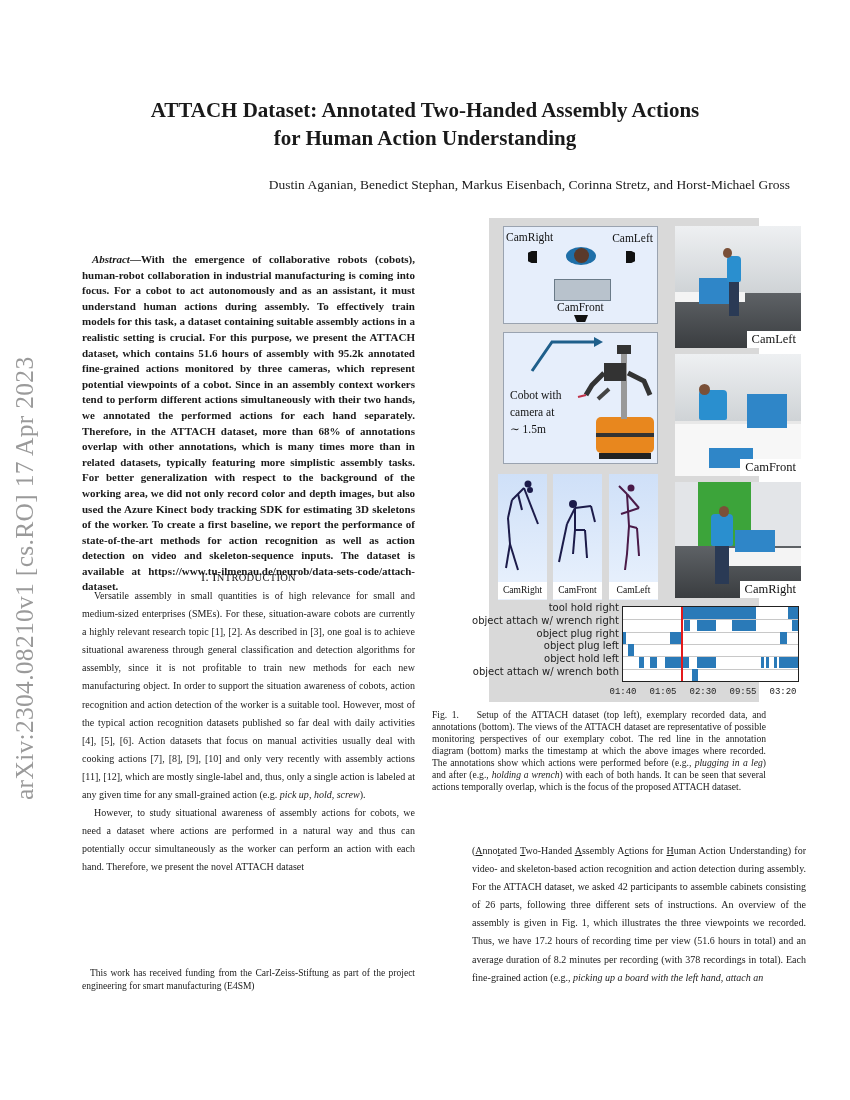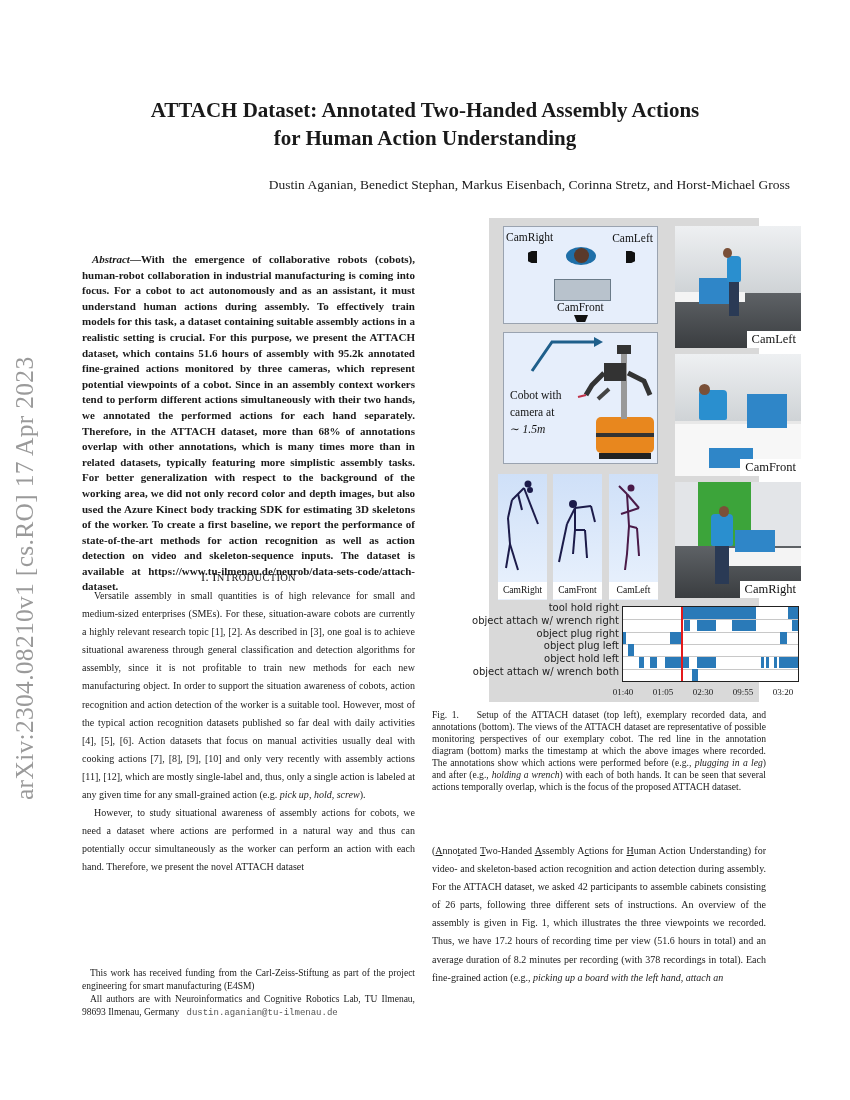--- a/index.html
+++ b/index.html
@@ -58,25 +58,25 @@
   .skel { position: absolute; top: 256px; width: 49px; height: 126px; background: linear-gradient(#cfe0f8, #eaf2fd); }
   .skel-label { position: absolute; top: 364px; height: 17px; background: #fff; font-size: 9.5px; text-align: center; line-height: 17px; color: #111; }
 
   
   .chart { position: absolute; left: 0; top: 382px; width: 322px; height: 102px; }
   .row-label { position: absolute; right: 192px; font-family: "DejaVu Sans", sans-serif; font-size: 10px; color: #222; white-space: nowrap; }
   .plot { position: absolute; left: 133px; top: 6px; width: 177px; height: 76px; background: #fff; border: 1px solid #222; box-sizing: border-box; }
   .bar { position: absolute; height: 12.6px; background: #2a7ab8; }
   .gridline { position: absolute; left: 0; right: 0; height: 1px; background: #c8c8c8; }
   .redline { position: absolute; top: 0; bottom: 0; width: 2px; background: #e41a1c; }
-  .tick-label { position: absolute; top: 87px; font-family: Liberation Serif, serif; font-size: 9px; color: #222; transform: translateX(-50%); }
+  .tick-label { position: absolute; top: 87px; font-family: Liberation Mono, monospace; font-size: 9px; color: #222; transform: translateX(-50%); }
 
   .caption { top: 709px; font-size: 9.6px; line-height: 12.05px; }
   .caption p { margin: 0; }
-  .right-text { top: 842px; }
+  .right-text { top: 842px; margin-left: 40px; }
   u { text-decoration: underline; }
 </style>
 </head>
 <body>
 
 <div class="arxiv">arXiv:2304.08210v1  [cs.RO]  17 Apr 2023</div>
 
 <div class="abs title">
   <div>ATTACH Dataset: Annotated Two-Handed Assembly Actions</div>
   <div>for Human Action Understanding</div>
@@ -93,21 +93,20 @@
 </div>
 
 <div class="col left body-text intro">
   <p><span>Versatile assembly in small quantities is of high relevance for small and medium-sized enterprises (SMEs). For these, situation-aware cobots are currently a highly relevant research topic [1], [2]. As described in [3], one goal is to achieve situational awareness through general classification and detection algorithms for assembly, since it is not profitable to train new methods for each new manufacturing object. In order to support the situation awareness of cobots, action recognition and action detection of the worker is a suitable tool. However, most of the typical action recognition datasets published so far deal with daily activities [4], [5], [6]. Action datasets that focus on manual activities usually deal with cooking actions [7], [8], [9], [10] and only very recently with assembly actions [11], [12], which are mostly single-label and, thus, only a single action is labeled at any given time for any small-grained action (e.g. </span><i>pick up</i><span>, </span><i>hold</i><span>, </span><i>screw</i><span>).</span></p>
   <p>However, to study situational awareness of assembly actions for cobots, we need a dataset where actions are performed in a natural way and thus can potentially occur simultaneously as the worker can perform an action with each hand. Therefore, we present the novel ATTACH dataset</p>
 </div>
 
 <div class="abs" style="left:82px; top:963px; width:0;"></div>
 <div class="col left footnote">
   <p>This work has received funding from the Carl-Zeiss-Stiftung as part of the project engineering for smart manufacturing (E4SM)</p>
-  <p><span>All authors are with Neuroinformatics and Cognitive Robotics Lab, TU Ilmenau, 98693 Ilmenau, Germany</span>&nbsp;&nbsp;&nbsp;<span class="mono">dustin.aganian@tu-ilmenau.de</span></p>
 </div>
 
 <div class="abs fig">
 
   <div class="panel setup">
     <span class="cam-label" style="left:2px; top:4px;">CamRight</span>
     <span class="cam-label" style="right:4px; top:5px;">CamLeft</span>
     <span class="cam-glyph" style="left:24px; top:24px; clip-path: polygon(40% 0, 100% 0, 100% 100%, 40% 100%, 0 85%, 0 15%);"></span>
     <span class="cam-glyph" style="left:122px; top:24px; clip-path: polygon(0 0, 60% 0, 100% 15%, 100% 85%, 60% 100%, 0 100%);"></span>
     <span class="head"></span>
@@ -130,21 +129,21 @@
 
       <rect x="100" y="30" width="22" height="18" fill="#333"></rect>
       <path d="M100,40 L88,52 L82,62" stroke="#333" stroke-width="5" fill="none"></path>
       <path d="M124,40 L140,48 L146,62" stroke="#333" stroke-width="5" fill="none"></path>
       <path d="M105,56 L94,66" stroke="#444" stroke-width="4" fill="none"></path>
       <line x1="74" y1="64" x2="82" y2="62" stroke="#c0324a" stroke-width="2"></line>
     </svg>
     <span class="cam-label" style="left:6px; top:54px; line-height:17px; font-size:11.5px;">
       <span>Cobot with</span><br>
       <span>camera at</span><br>
-      <span style="font-style:italic;text-align:center;">∼ 1.5m</span>
+      <span style="text-align:center;">∼ 1.5m</span>
     </span>
   </div>
 
   <div class="photo" style="left:186px; top:8px; width:126px; height:122px;">
     <div class="wall"></div>
       <div class="floor"></div>
     <div class="table" style="left:0; top:66px; width:70px; height:10px;"></div>
     <div class="box" style="left:24px; top:52px; width:30px; height:26px;"></div>
     <div class="person" style="left:52px; top:30px; width:14px; height:26px;"></div>
     <div class="legs" style="left:54px; top:56px; width:10px; height:34px;"></div>

